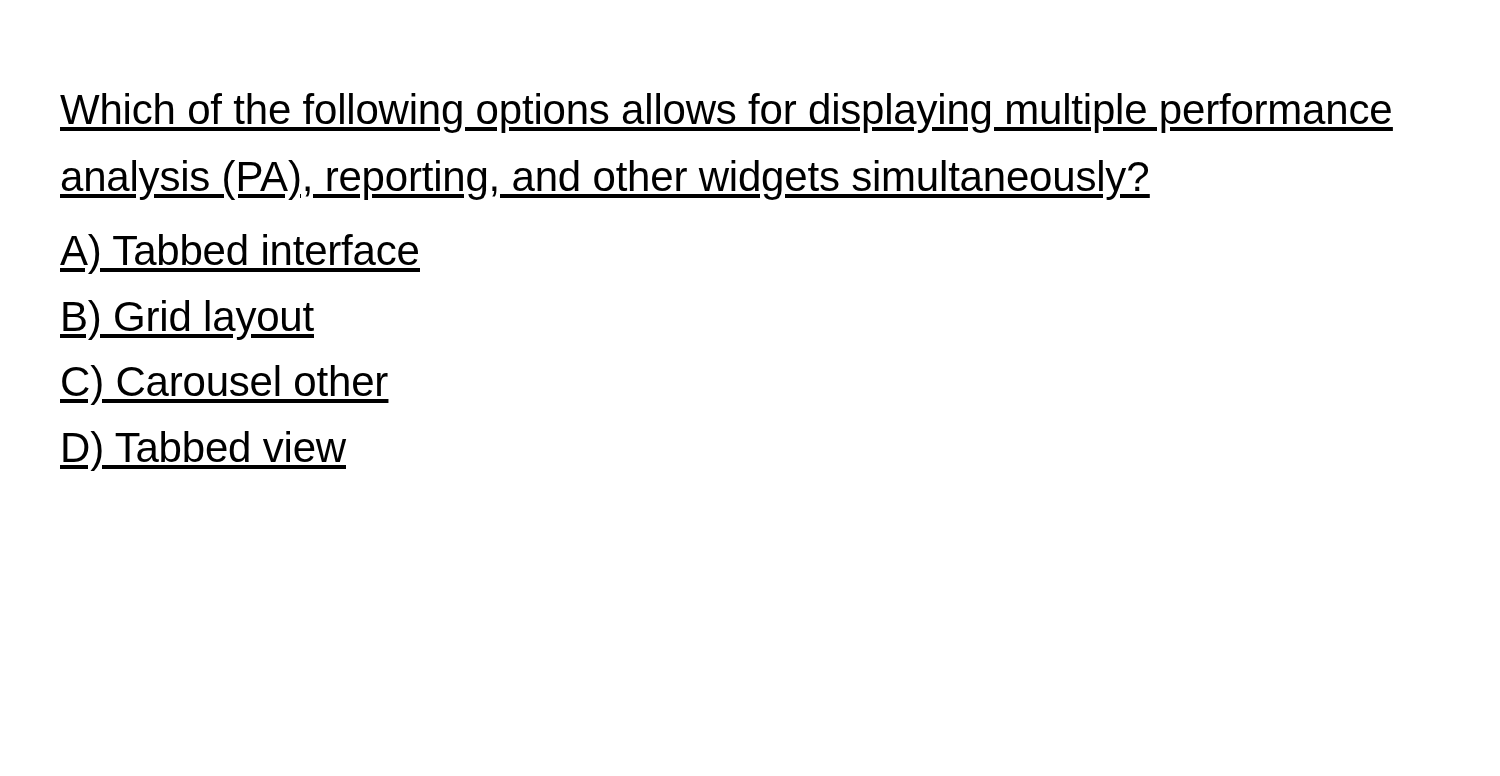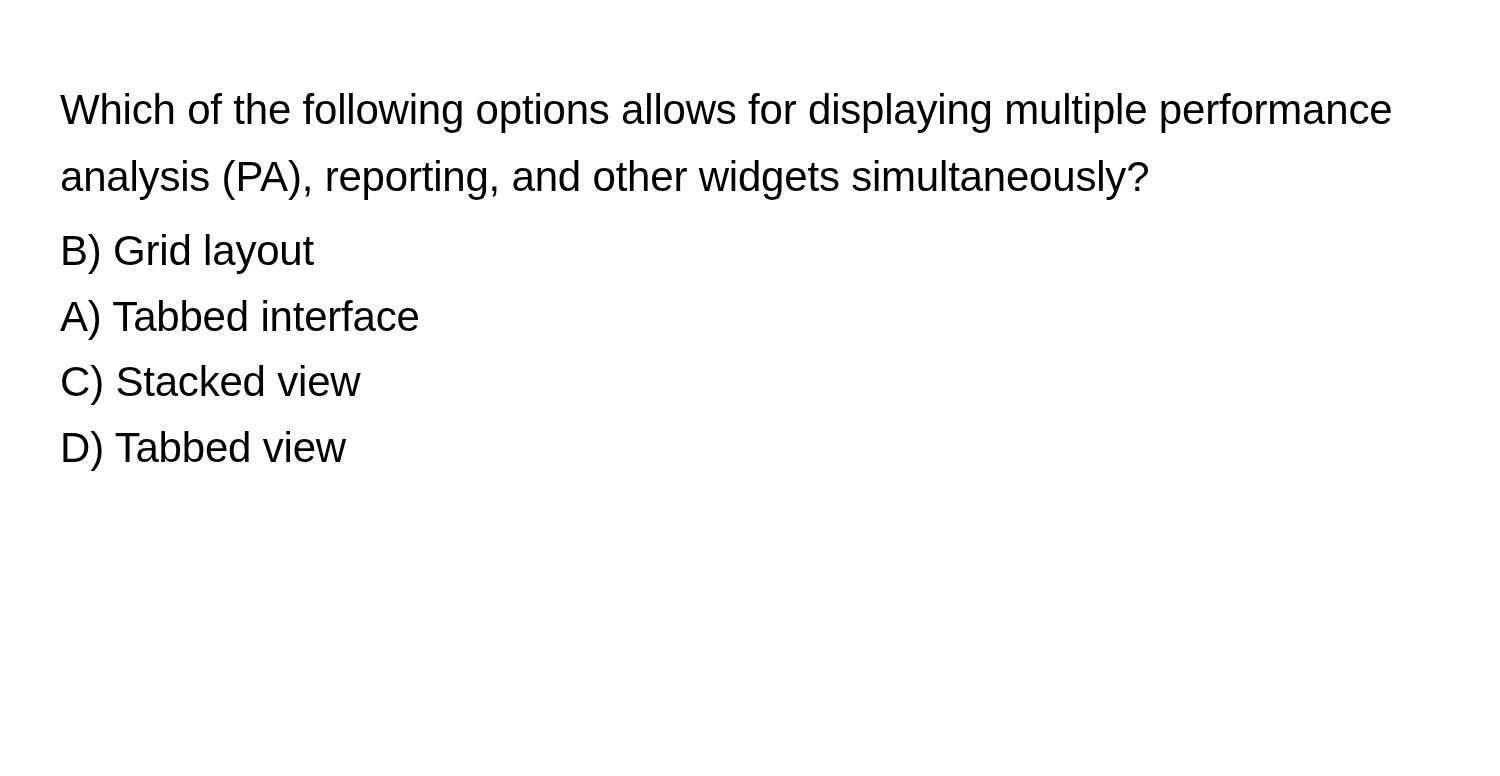--- a/index.html
+++ b/index.html
@@ -1,18 +1,19 @@
 <!DOCTYPE html>
 <html><head>
   <meta charset="utf-8">
   <style>
     * {
       margin: 0;
       padding: 0;
       box-sizing: border-box;
+      text-decoration: underline;
     }
     body {
       width: 1500px;
       height: 776px;
       background: #ffffff;
       font-family: -apple-system, BlinkMacSystemFont, "Segoe UI", Helvetica, Arial, sans-serif;
       color: #000000;
     }
     .container {
       padding: 76px 60px 0 60px;
@@ -33,29 +34,29 @@
       letter-spacing: -0.2px;
     }
   </style>
 </head>
 <body>
 
 <div class="container">
   <div class="question">Which of the following options allows for displaying multiple performance analysis (PA), reporting, and other widgets simultaneously?</div>
   <div class="options">
     <div class="option">
+      <span>A)</span>
+      <span>Tabbed interface</span>
+    </div>
+    <div class="option">
       <span>B)</span>
       <span>Grid layout</span>
     </div>
     <div class="option">
-      <span>A)</span>
-      <span>Tabbed interface</span>
-    </div>
-    <div class="option">
       <span>C)</span>
-      <span>Stacked view</span>
+      <span>Carousel other</span>
     </div>
     <div class="option">
       <span>D)</span>
       <span>Tabbed view</span>
     </div>
   </div>
 </div>
 
 </body></html>

